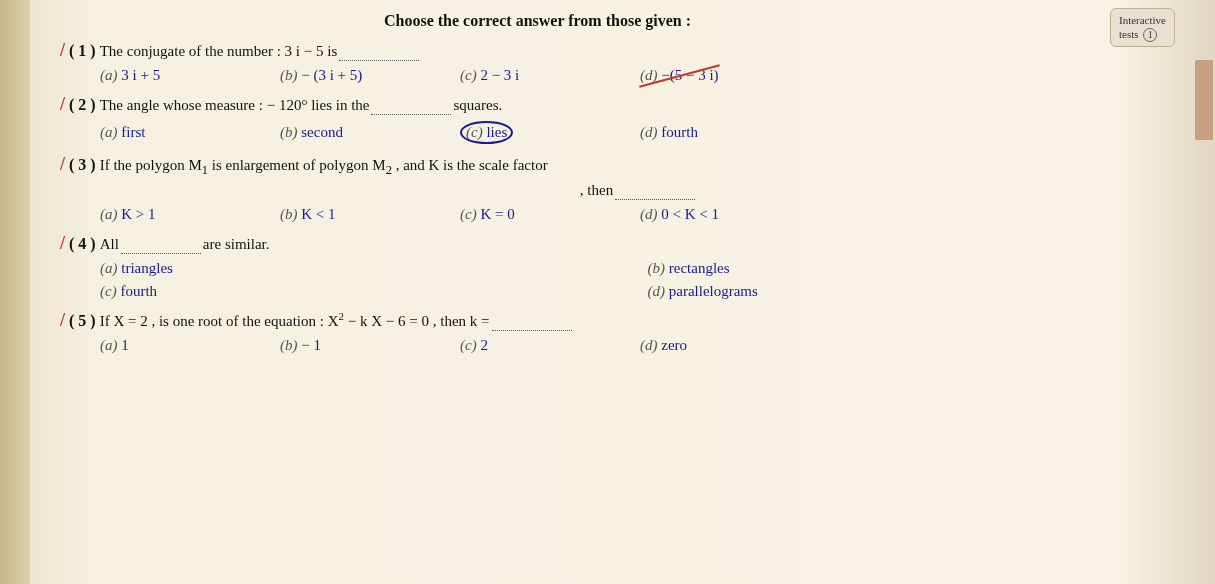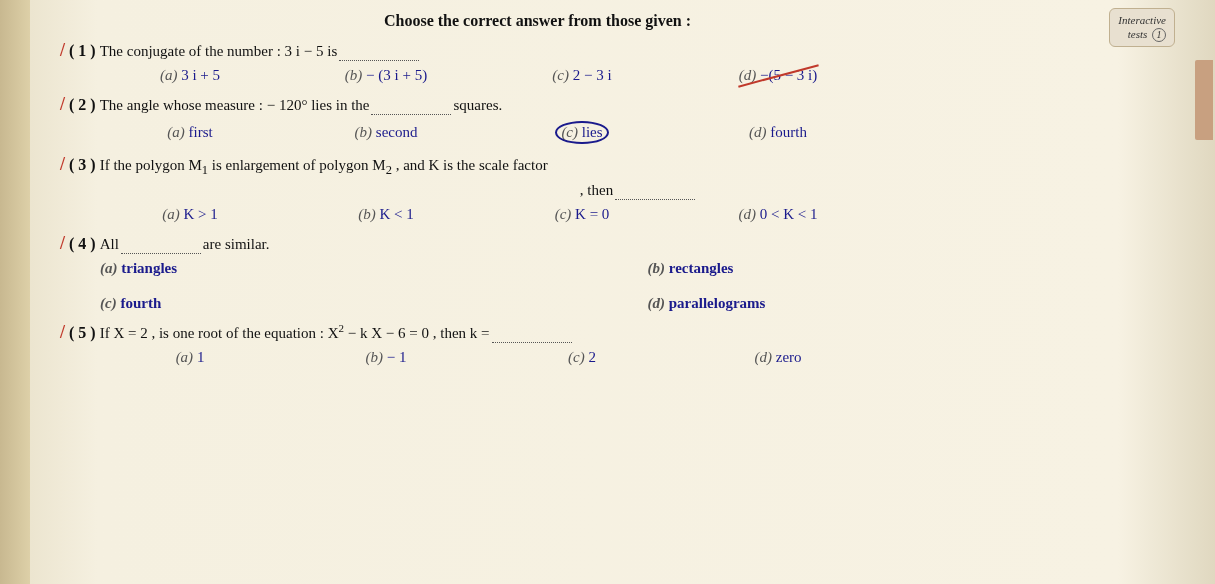--- a/index.html
+++ b/index.html
@@ -35,24 +35,23 @@
 
     .interactive-badge {
       position: absolute;
       top: 8px;
       right: 40px;
       background: #e8e0d0;
       border: 1px solid #c0b090;
       border-radius: 6px;
       padding: 4px 8px;
       font-size: 11px;
-      text-align: right;
+      text-align: left;
       line-height: 1.3;
       color: #333;
-      font-style: italic;
     }
 
     .interactive-badge .circle {
       display: inline-flex;
       align-items: center;
       justify-content: center;
       width: 14px;
       height: 14px;
       border: 1px solid #666;
       border-radius: 50%;
@@ -109,27 +108,26 @@
     }
 
     .dotted {
       border-bottom: 1px dotted #555;
       min-width: 80px;
       display: inline-block;
     }
 
     .answers-row {
       display: flex;
-      gap: 16px;
+      gap: 0;
       margin-left: 40px;
       margin-top: 3px;
       margin-bottom: 4px;
       align-items: baseline;
       flex-wrap: wrap;
-      text-align: center;
     }
 
     .answer-option {
       font-size: 15px;
       color: #111;
       min-width: 180px;
       padding: 2px 0;
     }
 
     .answer-option span {
@@ -166,22 +164,21 @@
       background: #c0392b;
       transform: rotate(-15deg);
     }
 
     .answers-2col {
       display: grid;
       grid-template-columns: 1fr 1fr;
       margin-left: 40px;
       margin-top: 2px;
       margin-bottom: 4px;
-      row-gap: 14px;
-      font-weight: bold;
+      row-gap: 2px;
     }
 
     .answers-2col .answer-option {
       min-width: auto;
     }
 
     sup {
       font-size: 11px;
     }
 

